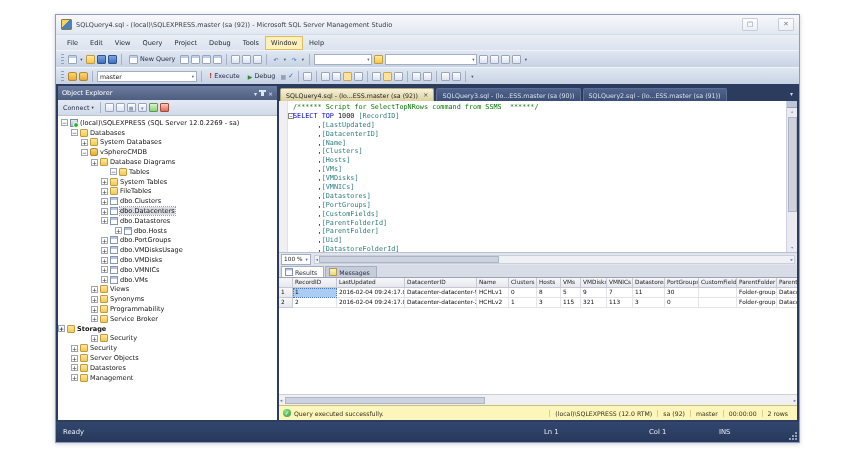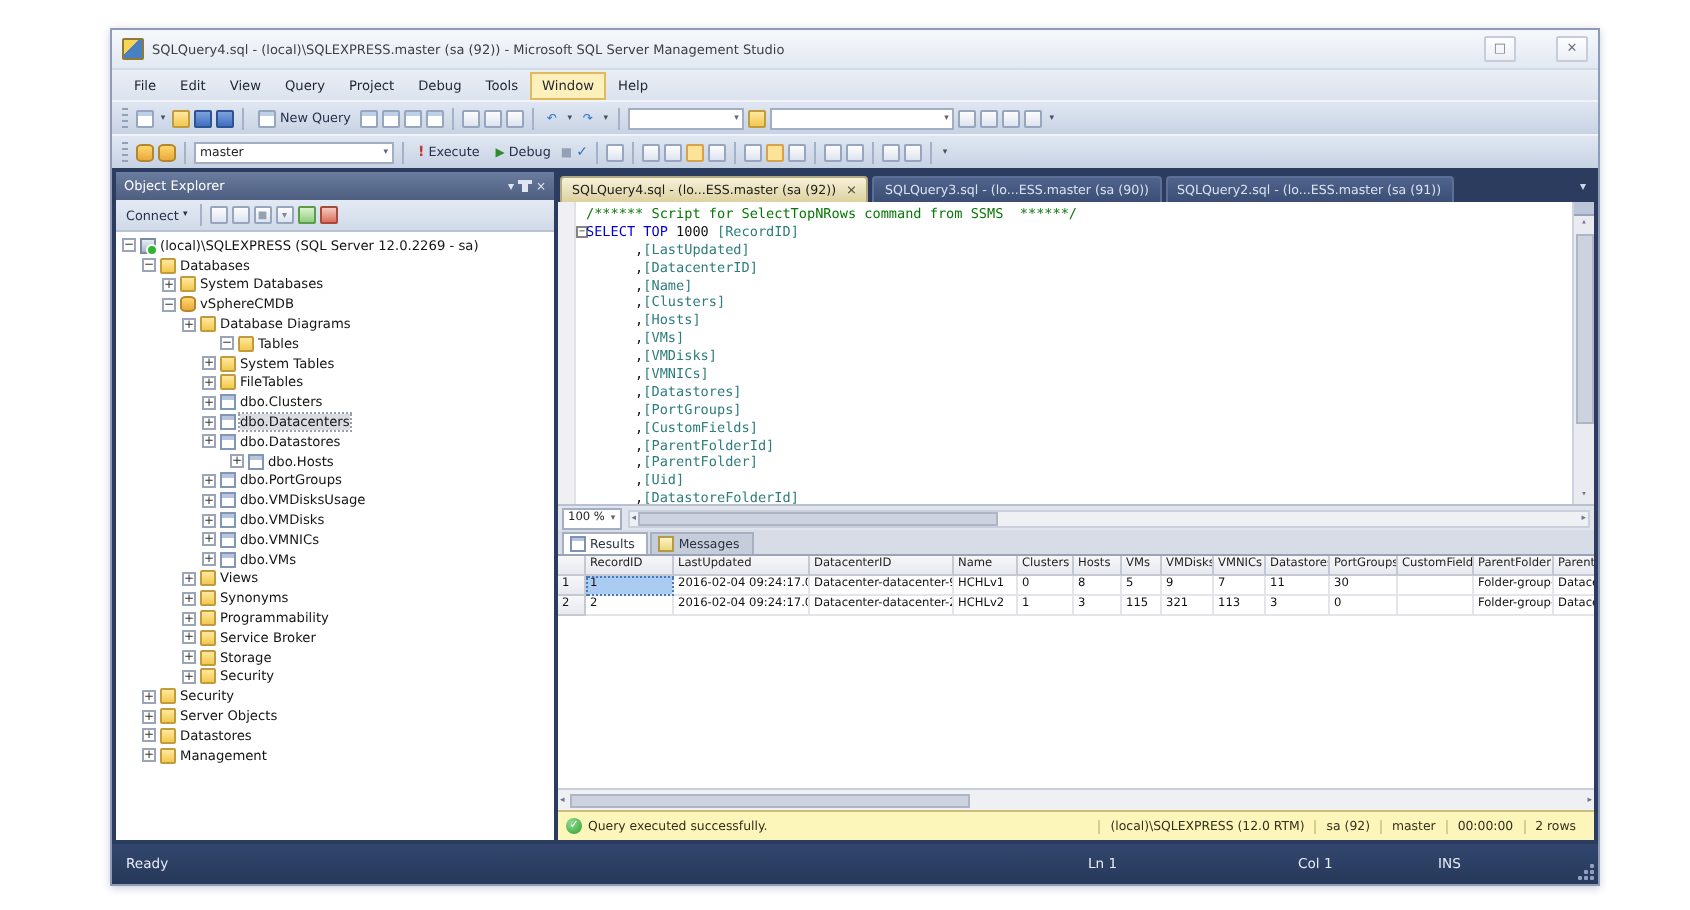--- a/index.html
+++ b/index.html
@@ -367,21 +367,21 @@
             <div class="tree-row" style="padding-left: 33px;">
               <span class="twisty">+</span>
               <span class="ni i-folder"></span>
               <span class="tree-label">Programmability</span>
             </div>
             <div class="tree-row" style="padding-left: 33px;">
               <span class="twisty">+</span>
               <span class="ni i-folder"></span>
               <span class="tree-label">Service Broker</span>
             </div>
-            <div class="tree-row" style="padding-left: 33px;">
+            <div class="tree-row" style=" font-weight: bold;">
               <span class="twisty">+</span>
               <span class="ni i-folder"></span>
               <span class="tree-label">Storage</span>
             </div>
             <div class="tree-row" style="padding-left: 33px;">
               <span class="twisty">+</span>
               <span class="ni i-folder"></span>
               <span class="tree-label">Security</span>
             </div>
             <div class="tree-row" style="padding-left: 13px;">

